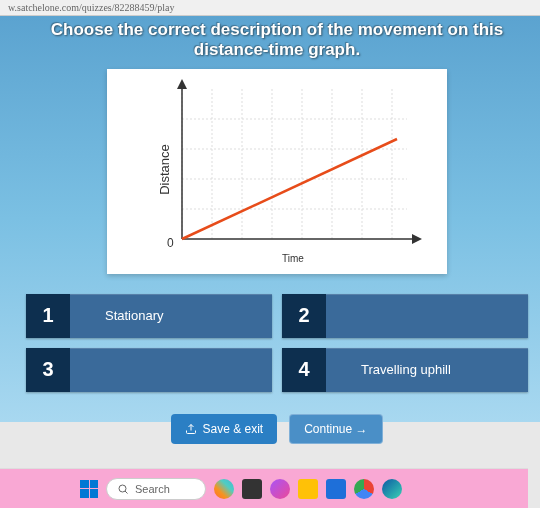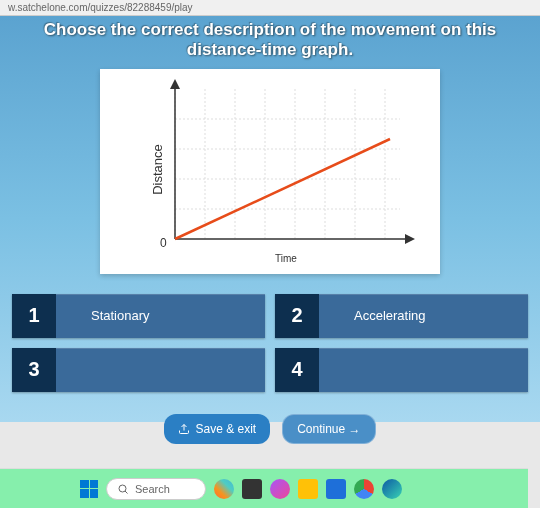--- a/index.html
+++ b/index.html
@@ -10,24 +10,25 @@
       height: 508px;
       overflow: hidden;
       position: relative;
     }
     .url-bar {
       background: #f0f0f0;
       padding: 2px 8px;
       font-size: 10px;
       color: #666;
       border-bottom: 1px solid #ccc;
+      font-family: Liberation Serif, serif;
     }
     .quiz-container {
       background: linear-gradient(180deg, #5ba3d0 0%, #7bc0e3 50%, #a8d8f0 100%);
-      padding: 0 10px 10px 10px;
+      padding: 0 10px 10px 24px;
       height: 406px;
       position: relative;
     }
     .question-title {
       color: #fff;
       text-align: center;
       font-size: 17px;
       font-weight: bold;
       text-shadow: 1px 1px 2px rgba(0,0,0,0.5), -1px -1px 1px rgba(0,0,0,0.3);
       padding: 4px 20px 8px 20px;
@@ -104,38 +105,38 @@
       margin-left: 23px;
     }
     .action-buttons {
       display: flex;
       justify-content: center;
       gap: 12px;
       margin-top: 22px;
     }
     .btn {
       padding: 7px 14px;
-      border-radius: 12px;
+      border-radius: 4px;
       font-size: 12px;
       color: #fff;
       cursor: pointer;
       display: flex;
       align-items: center;
       gap: 5px;
       border: none;
     }
     .btn-save { background: #2b7fc4; }
     .btn-continue { background: #4a8fc7; border: 1px solid rgba(255,255,255,0.3); }
     .taskbar {
       position: absolute;
       bottom: 0;
       left: 0;
       right: 12px;
       height: 40px;
-      background: #86efac;
+      background: #f9a8d4;
       border-top: 1px solid #ddd;
       display: flex;
       align-items: center;
       padding: 0 80px;
       gap: 8px;
     }
     .win-icon {
       width: 18px; height: 18px;
       display: grid;
       grid-template-columns: 1fr 1fr;
@@ -201,27 +202,27 @@
     </div>
   </div>
 
   <div class="answers-grid">
     <div class="answer-option">
       <div class="answer-number">1</div>
       <div class="answer-text">Stationary</div>
     </div>
     <div class="answer-option">
       <div class="answer-number">2</div>
-      <div class="answer-text">Accelerating</div>
     </div>
     <div class="answer-option">
       <div class="answer-number">3</div>
     </div>
     <div class="answer-option">
       <div class="answer-number">4</div>
+      <div class="answer-text">Travelling uphill</div>
     </div>
   </div>
 
   <div class="action-buttons">
     <button class="btn btn-save">
       <svg width="12" height="12" viewBox="0 0 24 24" fill="none" stroke="#fff" stroke-width="2">
         <path d="M21 15v4a2 2 0 0 1-2 2H5a2 2 0 0 1-2-2v-4"></path>
         <polyline points="17 8 12 3 7 8"></polyline>
         <line x1="12" y1="3" x2="12" y2="15"></line>
       </svg>

